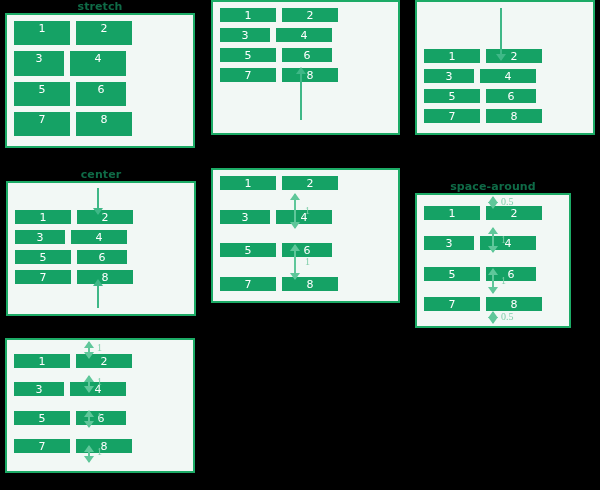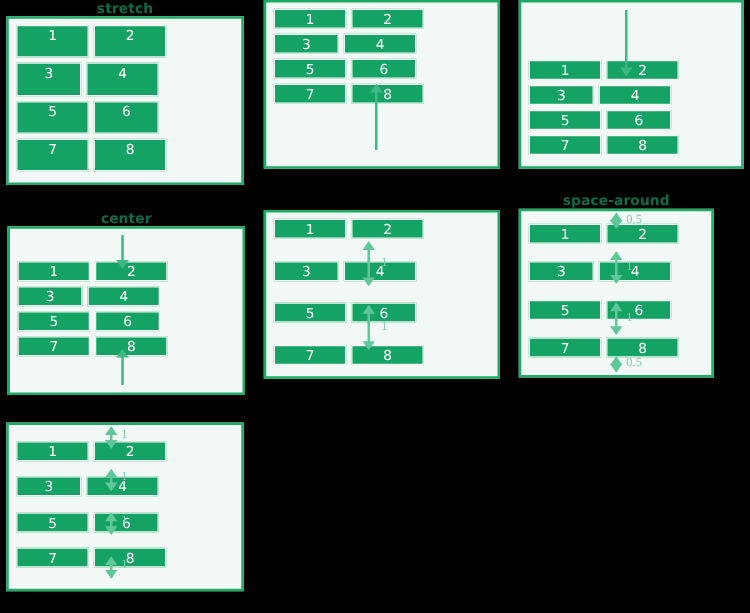--- a/index.html
+++ b/index.html
@@ -129,21 +129,21 @@
     white-space: nowrap;
     font-family: Liberation Serif, serif;
   }
 
   
   #cell-stretch        { left: 5px;   top: 0px;   width: 190px; }
   #cell-flex-start     { left: 211px; top: 0px;   width: 189px; }
   #cell-flex-end       { left: 415px; top: 0px;   width: 180px; }
   #cell-center         { left: 6px;   top: 168px; width: 190px; }
   #cell-space-between  { left: 211px; top: 168px; width: 189px; }
-  #cell-space-around   { left: 415px; top: 154px; width: 156px; }
+  #cell-space-around   { left: 415px; top: 180px; width: 156px; }
   #cell-space-evenly   { left: 5px;   top: 338px; width: 190px; }
 
   #cell-stretch        .panel { height: 135px; }
   #cell-flex-start     .panel { height: 135px; }
   #cell-flex-end       .panel { height: 135px; }
   #cell-center         .panel { height: 135px; }
   #cell-space-between  .panel { height: 135px; }
   #cell-space-around   .panel { height: 135px; }
   #cell-space-evenly   .panel { height: 135px; }
 </style>

